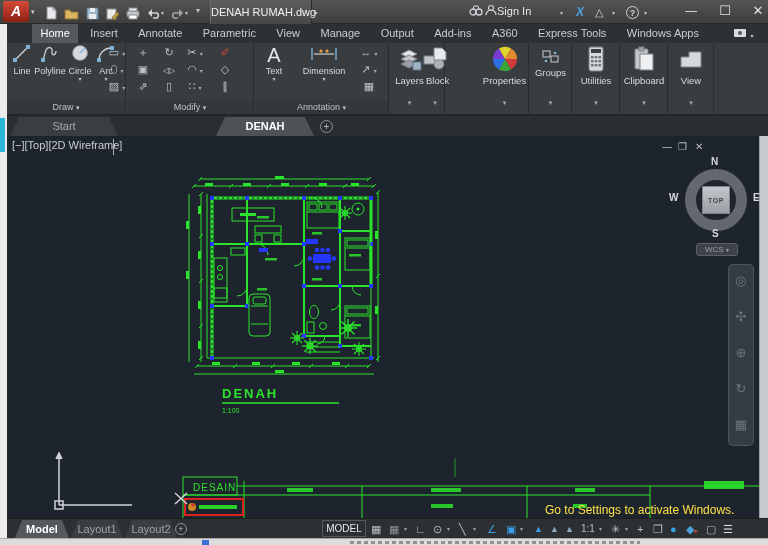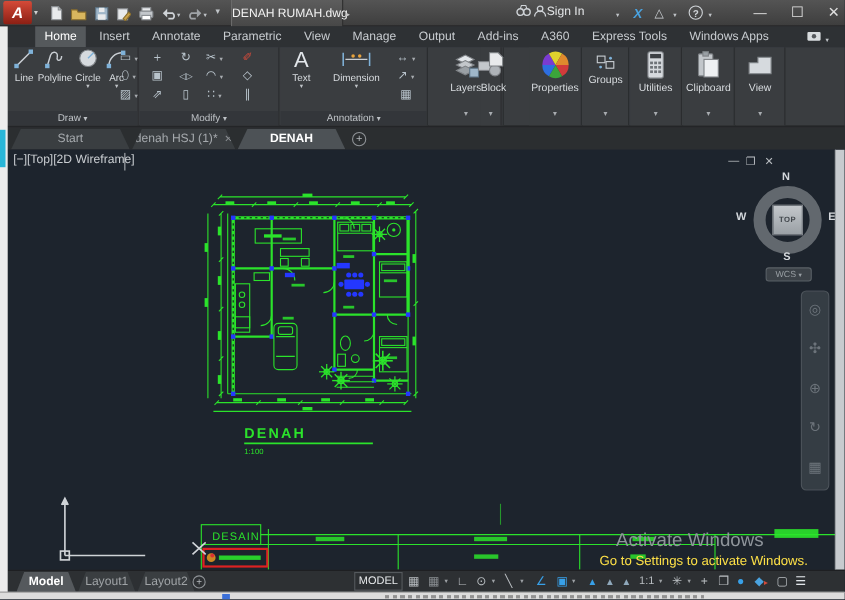--- a/index.html
+++ b/index.html
@@ -258,32 +258,32 @@
             </svg></div>
         <div class="lb">Dimension</div>
         <div class="c">▾</div>
       </div>
       <div class="mini" style="left:104px;top:2px">↔ <span class="c">▾</span></div>
       <div class="mini" style="left:104px;top:19px">↗ <span class="c">▾</span></div>
       <div class="mini" style="left:104px;top:36px">▦</div>
       <div class="ptitle"><span>Annotation</span> <span class="c">▾</span></div>
     </div>
 
-    <div class="panel" style="left:390px;width:68px">
+    <div class="panel" style="left:390px;width:40px">
       <div class="npanel-ic"><svg width="26" height="26">
             <path d="M4,8l8,-4l8,4l-8,4z" fill="#e2e6ea" stroke="#7e8286"></path>
             <path d="M4,13l8,-4l8,4l-8,4z" fill="#c3c7cb" stroke="#7e8286"></path>
             <path d="M4,18l8,-4l8,4l-8,4z" fill="#9aa0a5" stroke="#7e8286"></path>
             <rect x="16" y="16" width="8" height="8" fill="#9fb6c9" stroke="#5e7486"></rect>
           </svg></div>
       <div class="npanel-lb">Layers</div>
       <div class="npanel-c">▾</div>
     </div>
 
-    <div class="panel" style="left:437px;width:19px">
+    <div class="panel" style="left:426px;width:19px">
       <div class="npanel-ic"><svg width="26" height="26">
             <rect x="2" y="10" width="12" height="8" fill="#c3c7cb" stroke="#7e8286"></rect>
             <circle cx="17" cy="18" r="5" fill="#aeb3b8" stroke="#7e8286"></circle>
             <path d="M12,2h8l4,4v8h-12z" fill="#e8eaec" stroke="#7e8286"></path>
           </svg></div>
       <div class="npanel-lb">Block</div>
       <div class="npanel-c">▾</div>
     </div>
 
     <div class="panel" style="left:481px;width:48px">
@@ -346,21 +346,20 @@
       <div class="npanel-ic"><svg width="26" height="26">
             <path d="M3,21 V11 h8 V6 h12 v15 z" fill="#d6dade" stroke="#7e8286"></path>
           </svg></div>
       <div class="npanel-lb">View</div>
       <div class="npanel-c">▾</div>
     </div>
   </div>
 
   <div id="filetabs" class="abs">
     <div class="ftab" style="left:3px;width:108px"><span>Start</span></div>
-    <div class="ftab" style="left:113px;width:94px"><span>denah HSJ (1)*</span><span class="x">✕</span></div>
     <div class="ftab active" style="left:209px;width:98px"><span>DENAH RUMAH*</span><span class="x">✕</span></div>
     <div class="newtab">+</div>
   </div>
 
   <div id="canvas" class="abs">
 
     <div class="abs vplabel">[−][Top][2D Wireframe]</div>
     <div class="abs crosshair"></div>
     <div class="abs vpwin" style="left:655px">—</div>
     <div class="abs vpwin" style="left:671px">❐</div>
@@ -560,21 +559,20 @@
     <div class="abs navbar">
       <div class="nav-ic" style="top:8px">◎</div>
       <div class="nav-ic" style="top:44px">✣</div>
       <div class="nav-ic" style="top:80px">⊕</div>
       <div class="nav-ic" style="top:116px">↻</div>
       <div class="nav-ic" style="top:152px">▦</div>
     </div>
 
     <div class="abs scroll"></div>
 
-    <div class="abs wm1">Activate Windows</div>
     <div class="abs wm2">Go to Settings to activate Windows.</div>
   </div>
 
   <div id="statusbar" class="abs">
     <div class="ltab active" style="left:8px;width:54px">Model</div>
     <div class="ltab" style="left:64px;width:52px">Layout1</div>
     <div class="ltab" style="left:118px;width:52px">Layout2</div>
     <div class="lplus">+</div>
 
     <div class="abs model-box">MODEL</div>

